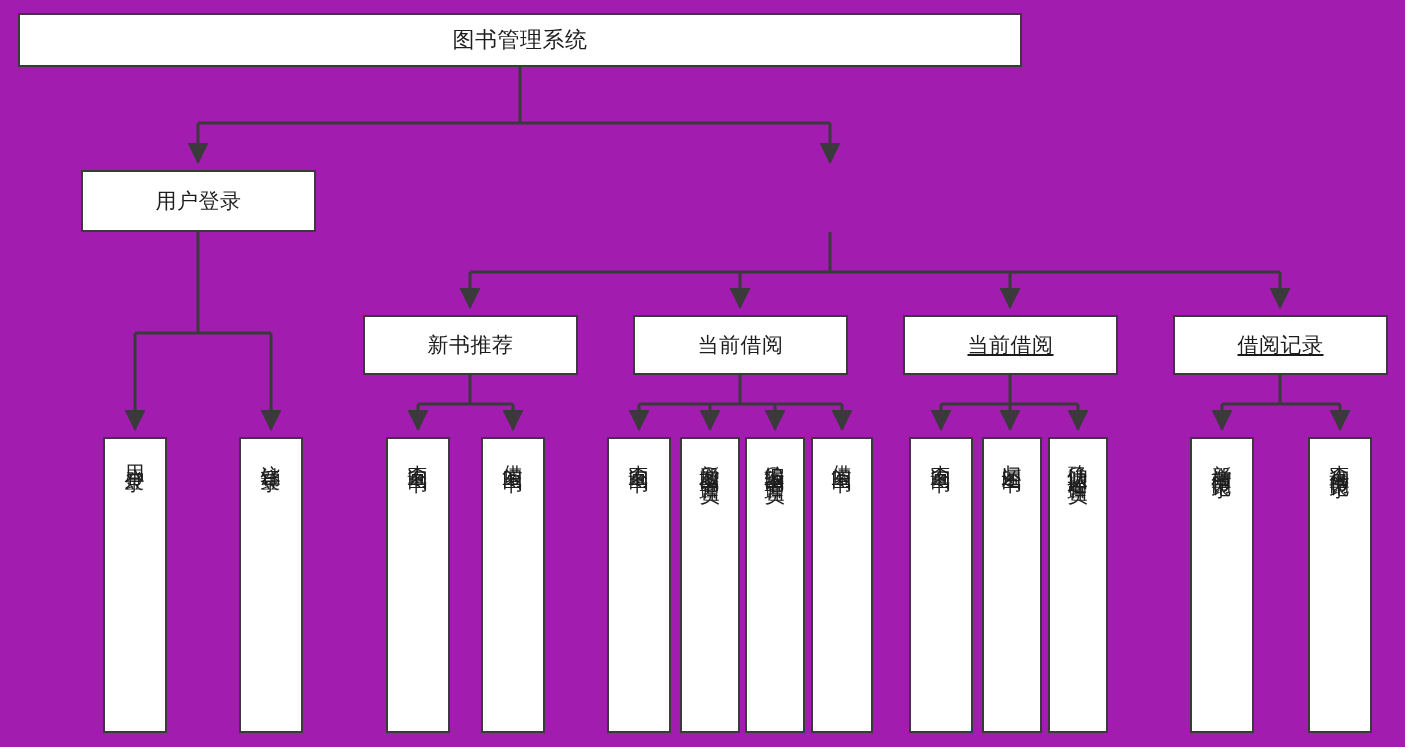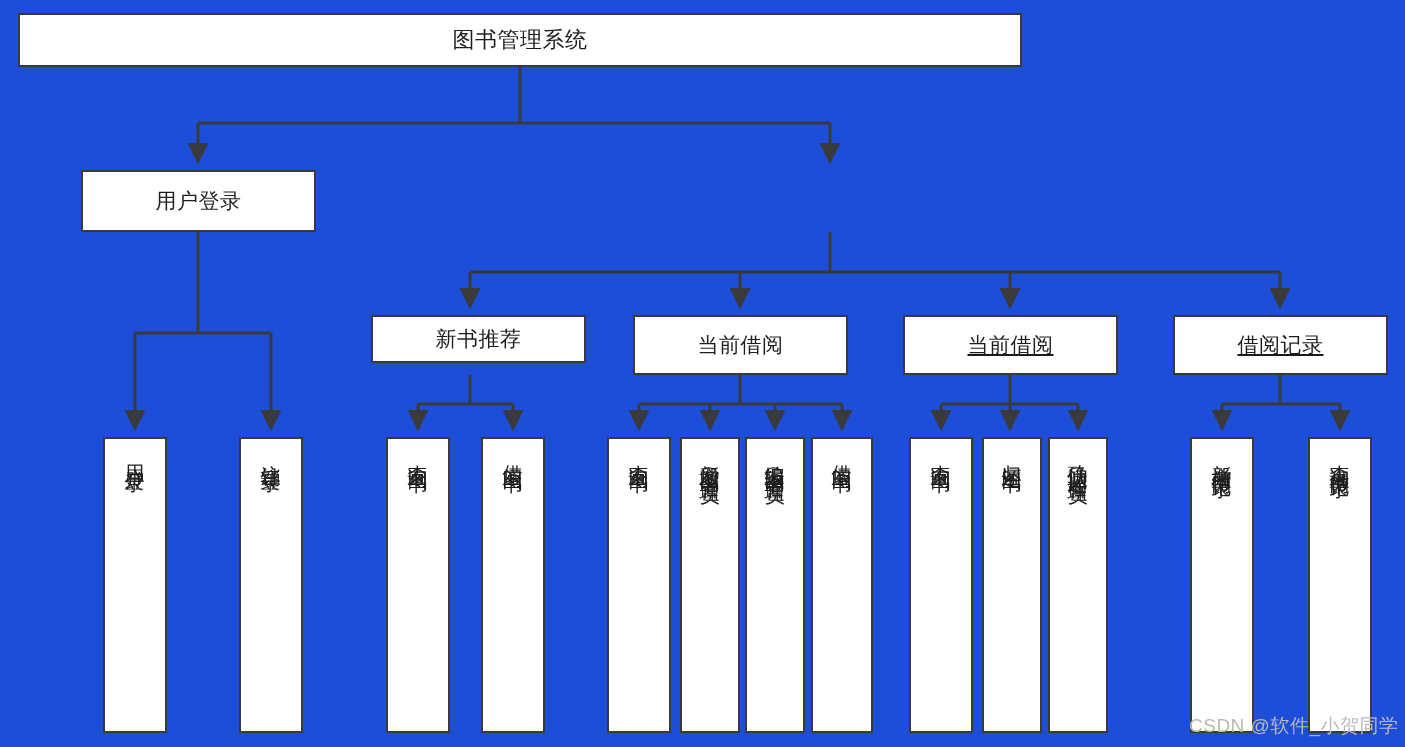--- a/index.html
+++ b/index.html
@@ -4,21 +4,21 @@
 <style>
   html,body{margin:0;padding:0;background:#ffffff;}
   body{
     font-family:"Liberation Sans","DejaVu Sans",sans-serif;
     color:#1a1a1a;
   }
   #canvas{
     position:relative;
     width:1405px;
     height:747px;
-    background:#1d4ed8;
+    background:#a21caf;
     overflow:hidden;
   }
   #wires{
     position:absolute;
     left:0; top:0;
     width:1405px;
     height:747px;
     pointer-events:none;
   }
   .node{
@@ -124,21 +124,21 @@
 
   <div class="node h" id="n-root" style="left:18px;top:13px;width:1004px;height:54px;">
     <span class="label">图书管理系统</span>
   </div>
 
   <div class="node h" style="left:81px;top:170px;width:235px;height:62px;">
     <span class="label">用户登录</span>
   </div>
 
 
-  <div class="node h" style="left:371px;top:315px;width:215px;height:48px;">
+  <div class="node h" style="left:363px;top:315px;width:215px;height:60px;">
     <span class="label">新书推荐</span>
   </div>
 
   <div class="node h" style="left:633px;top:315px;width:215px;height:60px;">
     <span class="label">当前借阅</span>
   </div>
 
   <div class="node h" style="left:903px;top:315px;width:215px;height:60px;text-decoration:underline;">
     <span class="label">当前借阅</span>
   </div>
@@ -192,15 +192,14 @@
   </div>
 
   <div class="node v" style="left:1190px;top:437px;width:64px;height:296px;">
     <span class="label">新增借阅记录</span>
   </div>
 
   <div class="node v" style="left:1308px;top:437px;width:64px;height:296px;">
     <span class="label">查询借阅记录</span>
   </div>
 
-  <div id="watermark">CSDN @软件_小贺同学</div>
 
 </div>
 
 </body></html>

